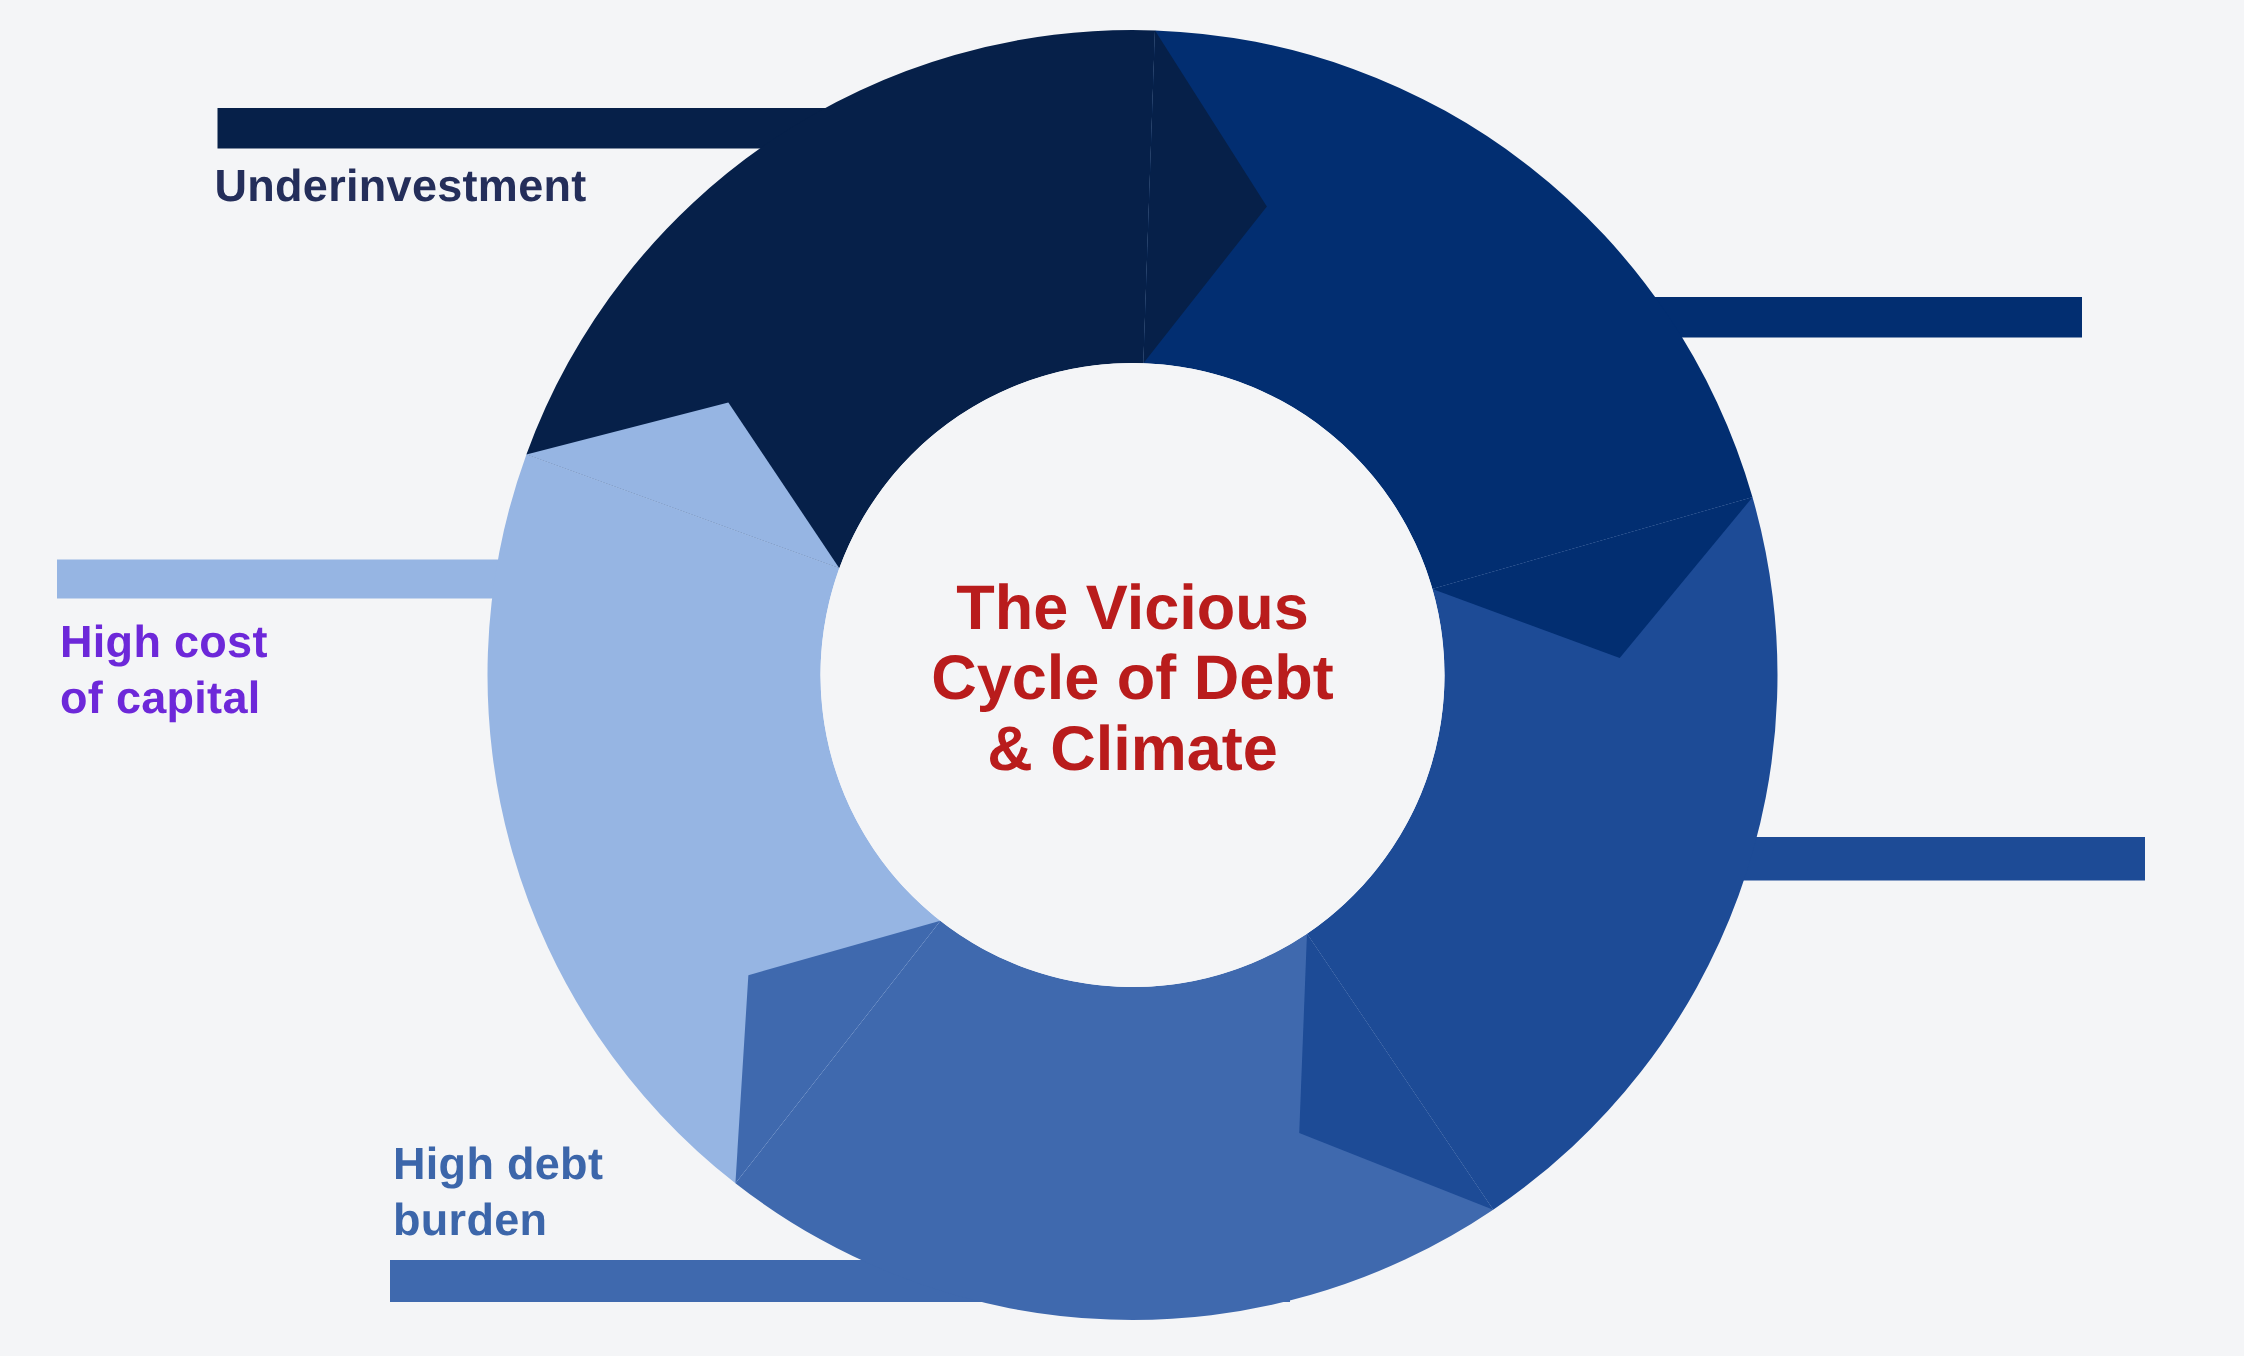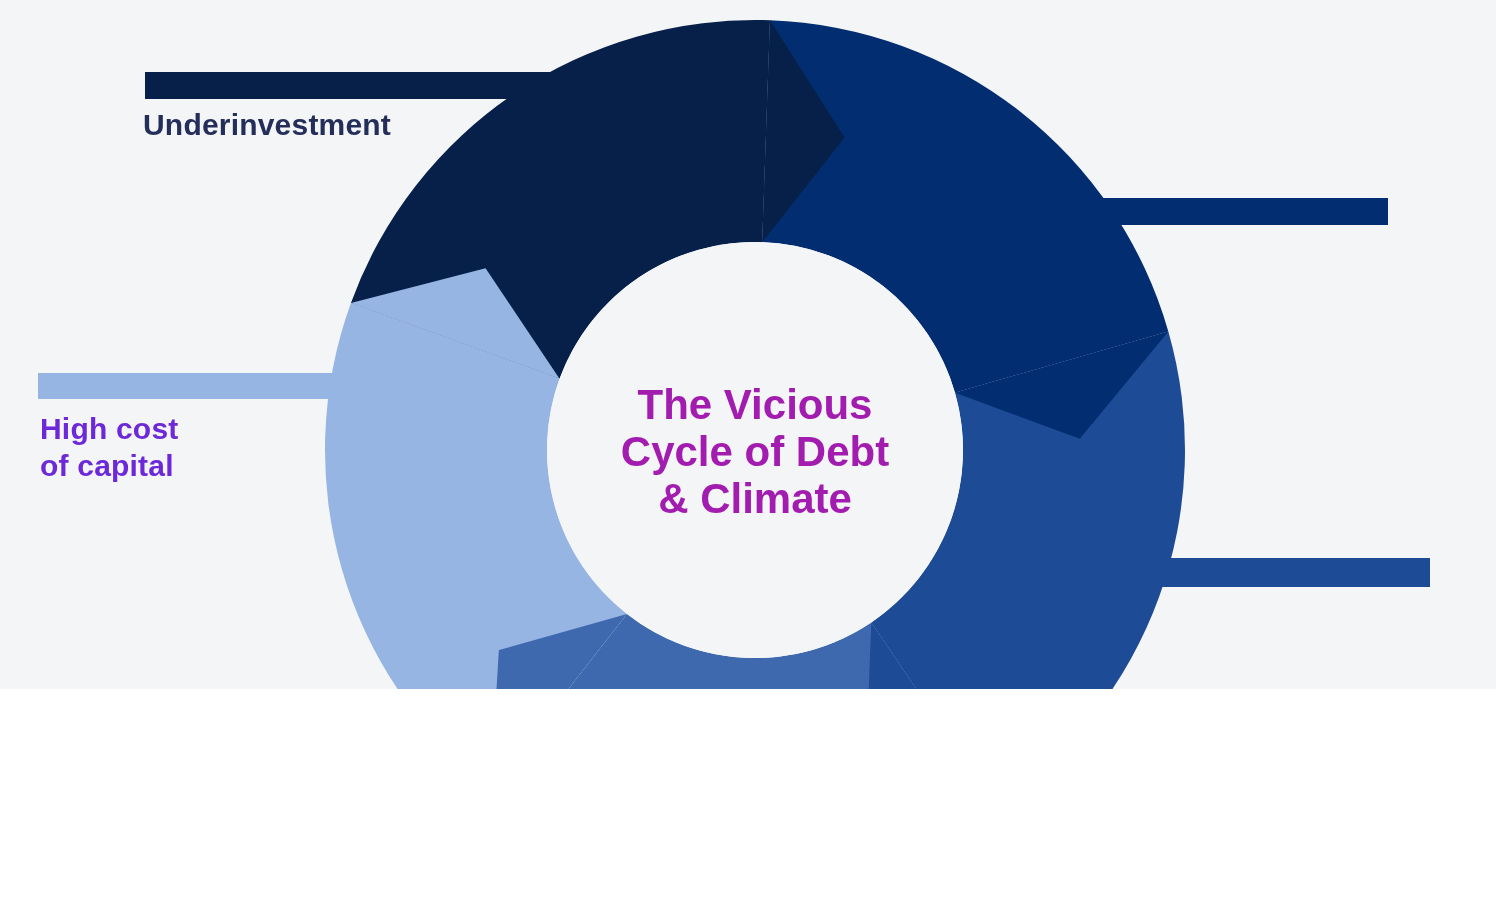--- a/index.html
+++ b/index.html
@@ -1,19 +1,19 @@
 <!DOCTYPE html>
 <html><head>
 <meta charset="utf-8">
 <style>
   html,body{margin:0;padding:0;}
   .stage{
     position:relative;
     width:1496px;
-    height:689px;
+    height:904px;
     overflow:hidden;
     font-family:"Liberation Sans",sans-serif;
   }
   .stage svg{position:absolute;left:0;top:0;}
   .cycle-label{
     position:absolute;
     font-weight:700;
     font-size:30px;
     line-height:37px;
     white-space:pre-line;
@@ -57,21 +57,23 @@
       <path d="M 1168.34 331.48 L 1079.80 438.66 L 954.94 392.67 Z" fill="#022e71"></path>
       <path d="M 995.45 806.49 L 866.16 755.40 L 871.31 622.44 Z" fill="#1d4b96"></path>
       <path d="M 490.27 788.84 L 498.90 650.09 L 626.94 613.91 Z" fill="#3f69ae"></path>
       <circle cx="755" cy="450" r="208" fill="#f4f5f7"></circle>
     </svg>
 
   <div class="cycle-label" id="label-underinvestment" style="color: rgb(36, 46, 90);">Underinvestment</div>
 
 
 
+  <div class="cycle-label" id="label-high-debt-burden" style="color: rgb(60, 102, 170);">High debt
+burden</div>
 
   <div class="cycle-label" id="label-high-cost-of-capital" style="color: #6d28d9;">High cost
 of capital</div>
 
-  <div class="center-title" id="center-title" style="color: #a21caf;">The Vicious
+  <div class="center-title" id="center-title" style="color: #b91c1c;">The Vicious
 Cycle of Debt
 &amp; Climate</div>
 
 </div>
 
 </body></html>

